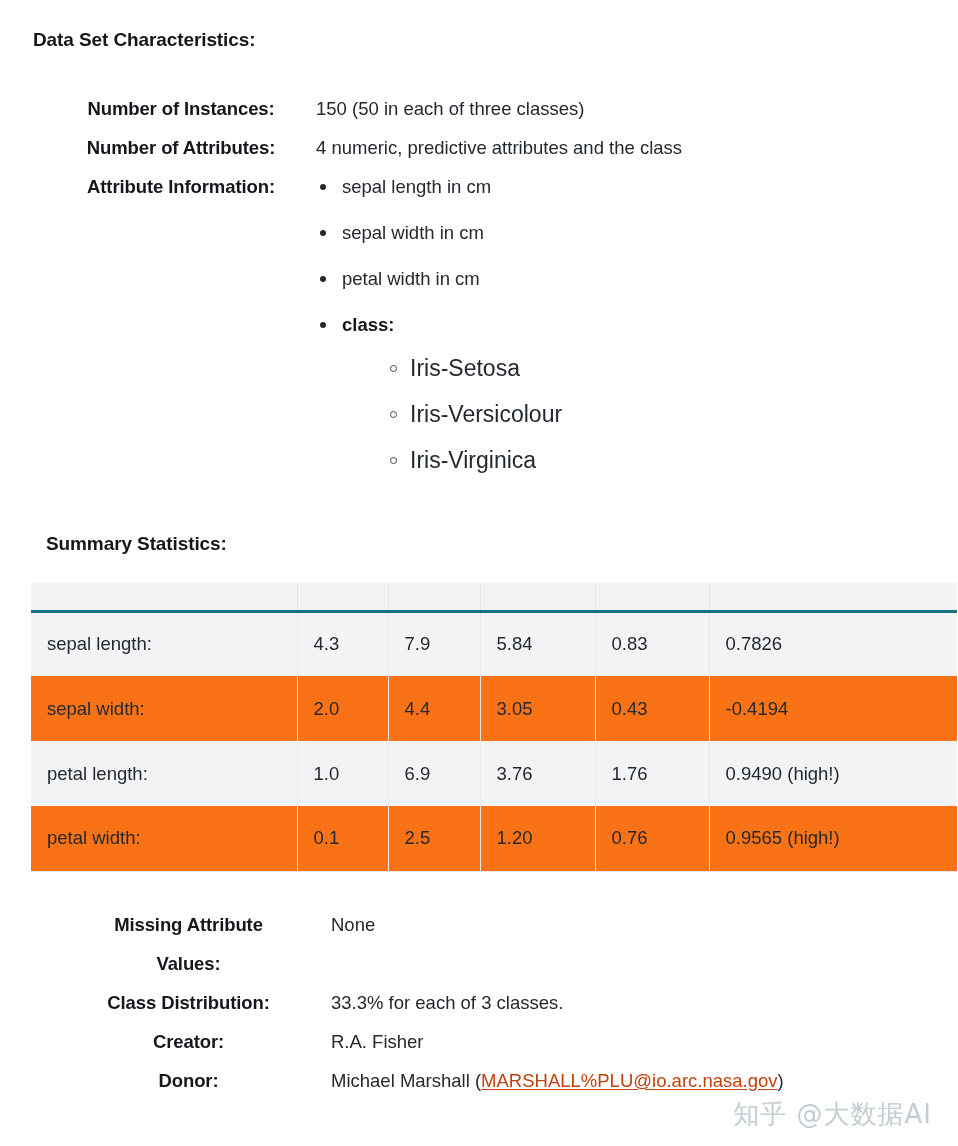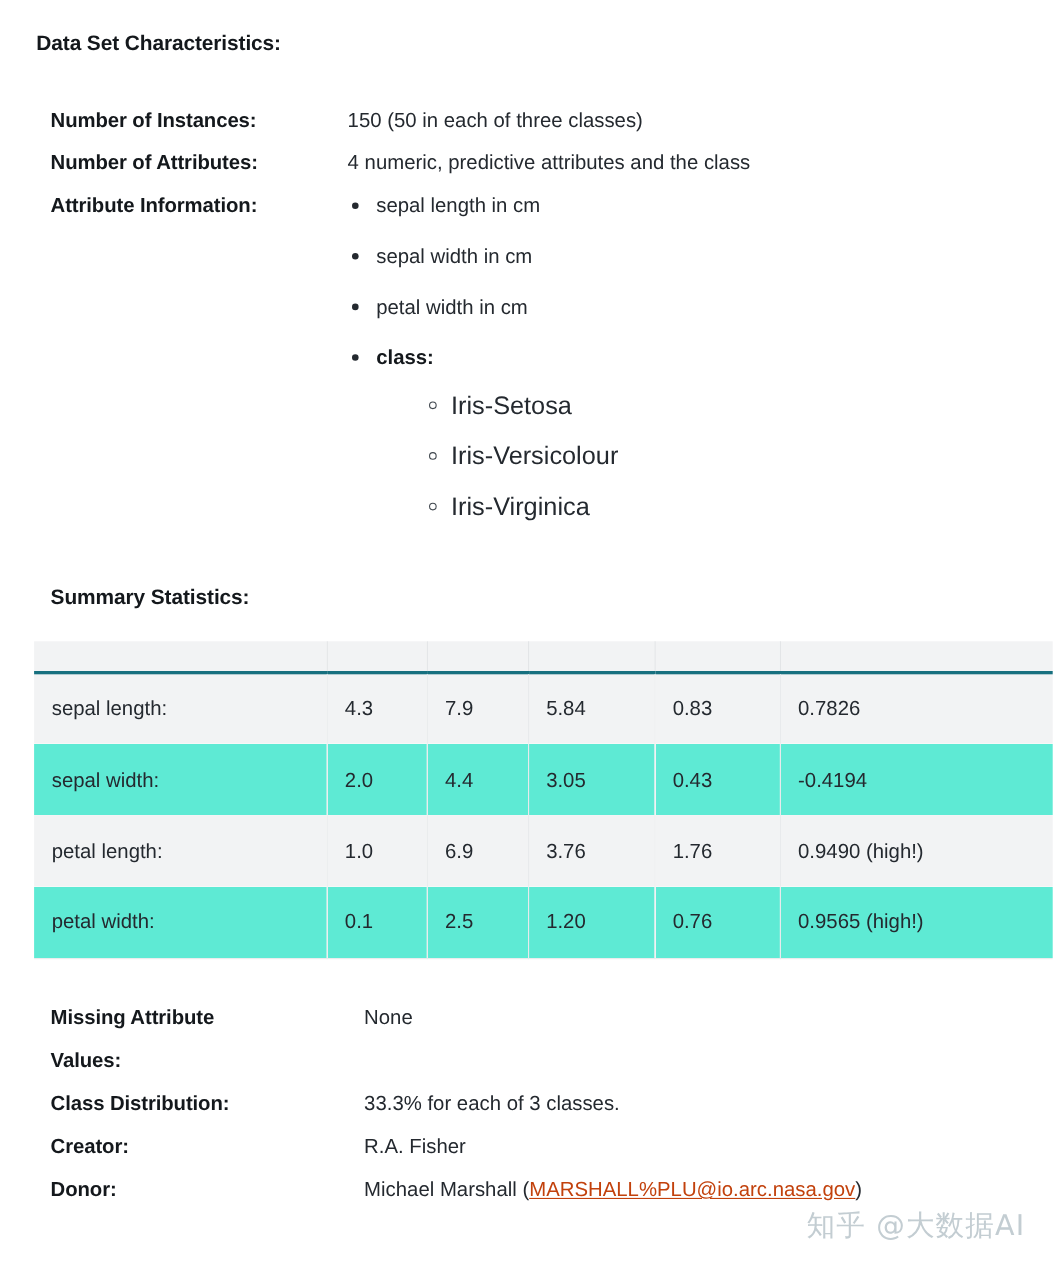--- a/index.html
+++ b/index.html
@@ -33,20 +33,21 @@
   .dl-row { display: flex; align-items: flex-start; }
   .dl-row + .dl-row { margin-top: 12px; }
   .dl-term {
     width: 270px;
     flex: 0 0 270px;
     font-weight: bold;
     font-size: 18.5px;
     color: #14181c;
     line-height: 27px;
     letter-spacing: -0.1px;
+    text-align: center;
   }
   .dl-def {
     font-size: 18.5px;
     line-height: 27px;
     color: #24292f;
     font-weight: normal;
   }
 
   
   .attr-list {
@@ -127,21 +128,21 @@
     height: 65px;
     padding: 0 0 0 16px;
     color: #24292f;
     border-right: 1px solid #e8eaec;
     vertical-align: middle;
     white-space: nowrap;
     overflow: hidden;
   }
   .stats-table tbody td:last-child { border-right: none; }
   .stats-table tbody tr.odd td { background: #f2f3f4; }
-  .stats-table tbody tr.even td { background: #5eead4; }
+  .stats-table tbody tr.even td { background: #f97316; }
   .stats-table tbody tr:last-child td { border-bottom: 1px solid #e8eaec; }
 
   
   .dl-bottom { position: absolute; left: 46px; top: 905px; width: 890px; }
   .dl-bottom .dl-term {
     width: 285px;
     flex: 0 0 285px;
     line-height: 39px;
   }
   .dl-bottom .dl-def { line-height: 39px; }

